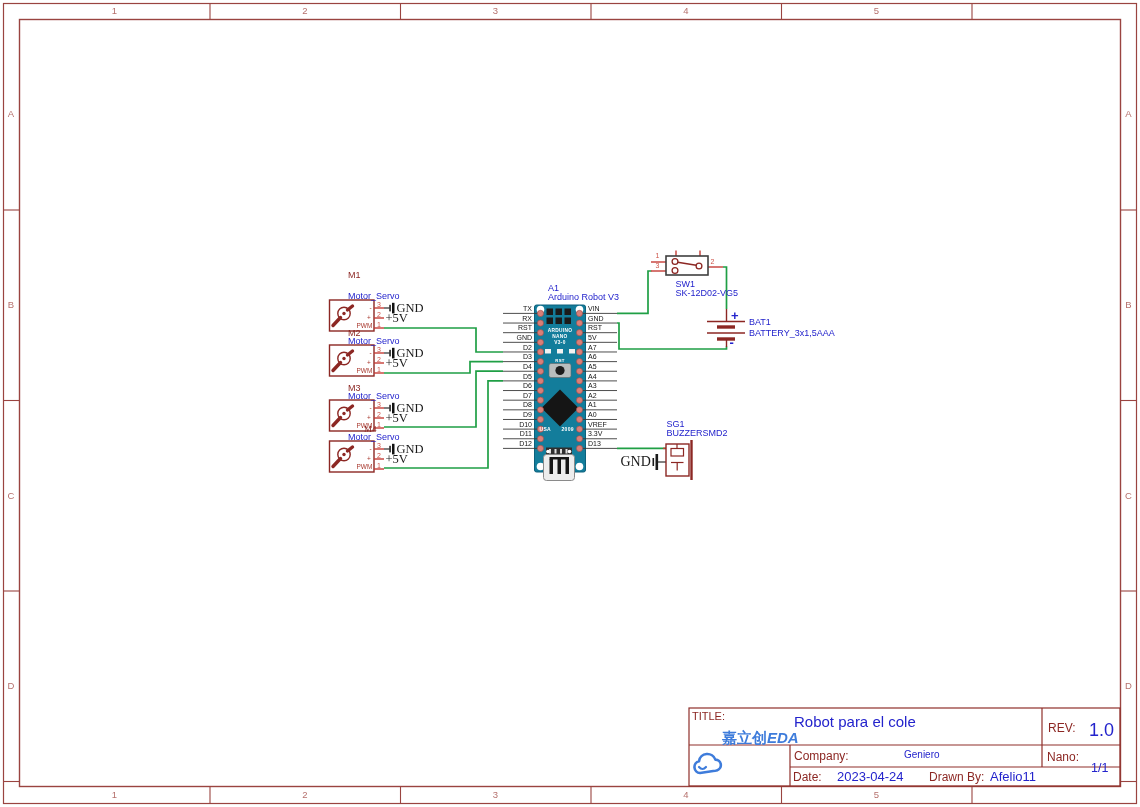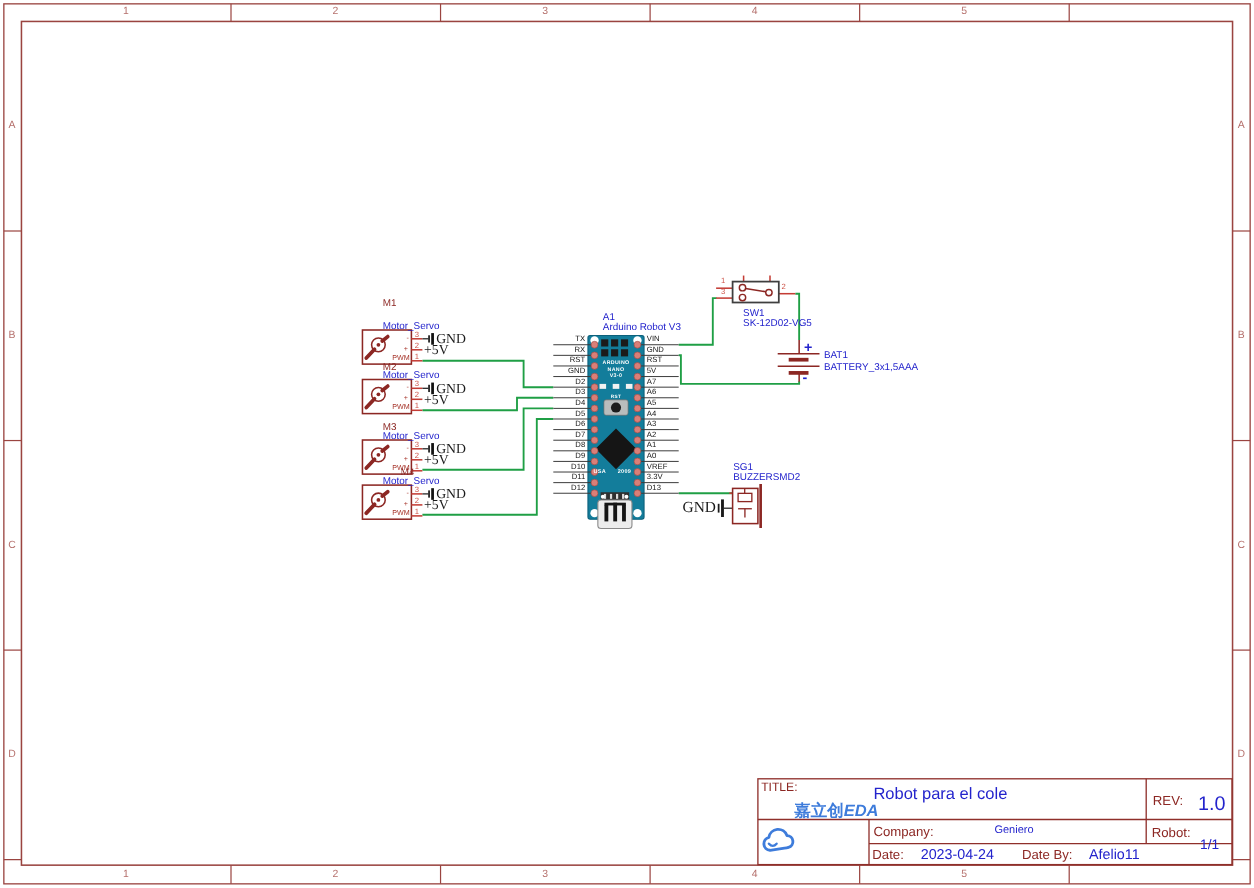--- a/index.html
+++ b/index.html
@@ -306,25 +306,25 @@
   <span class="t s9 blue" style="left:666.5px;top:420px;">SG1</span>
   <span class="t s9 blue" style="left:666.5px;top:429px;">BUZZERSMD2</span>
   <span class="t netBig" style="left:620.5px;top:455px;">GND</span>
 
   <span class="t tbLabel" style="left:692px;top:711px;">TITLE:</span>
   <span class="t tbVal" style="left:750px;top:714px;font-size:15px;margin-left:44px;">Robot para el cole</span>
   <span class="t tbLabel12" style="left:1048px;top:721.5px;">REV:</span>
   <span class="t tbVal" style="left:1089px;top:720.5px;font-size:18px;">1.0</span>
   <span class="t tbLabel12" style="left:794px;top:750px;">Company:</span>
   <span class="t tbVal" style="left:858px;top:749.5px;font-size:10px;margin-left:46px;">Geniero</span>
-  <span class="t tbLabel12" style="left:1047px;top:750.5px;">Robot:</span>
+  <span class="t tbLabel12" style="left:1047px;top:750.5px;">Nano:</span>
   <span class="t tbVal" style="left:1091px;top:750px;font-size:12.5px;margin-top:12px;">1/1</span>
   <span class="t tbLabel12" style="left:793px;top:770.5px;">Date:</span>
   <span class="t tbVal" style="left:837px;top:769.5px;font-size:13px;">2023-04-24</span>
-  <span class="t tbLabel12" style="left:929px;top:770.5px;">Date By:</span>
+  <span class="t tbLabel12" style="left:929px;top:770.5px;">Drawn By:</span>
   <span class="t tbVal" style="left:990px;top:769.5px;font-size:13px;">Afelio11</span>
   <span class="t logoTxt" style="left:722px;top:730px;text-align:center;"><span>嘉立创</span><span class="logoItal">EDA</span></span>
 
   <div id="gen">
       <span class="t frameTxt" style="left:108.5px;top:6px;width:12px;text-align:center;">1</span>
       <span class="t frameTxt" style="left:108.5px;top:790px;width:12px;text-align:center;">1</span>
       <span class="t frameTxt" style="left:299px;top:6px;width:12px;text-align:center;">2</span>
       <span class="t frameTxt" style="left:299px;top:790px;width:12px;text-align:center;">2</span>
       <span class="t frameTxt" style="left:489.5px;top:6px;width:12px;text-align:center;">3</span>
       <span class="t frameTxt" style="left:489.5px;top:790px;width:12px;text-align:center;">3</span>

